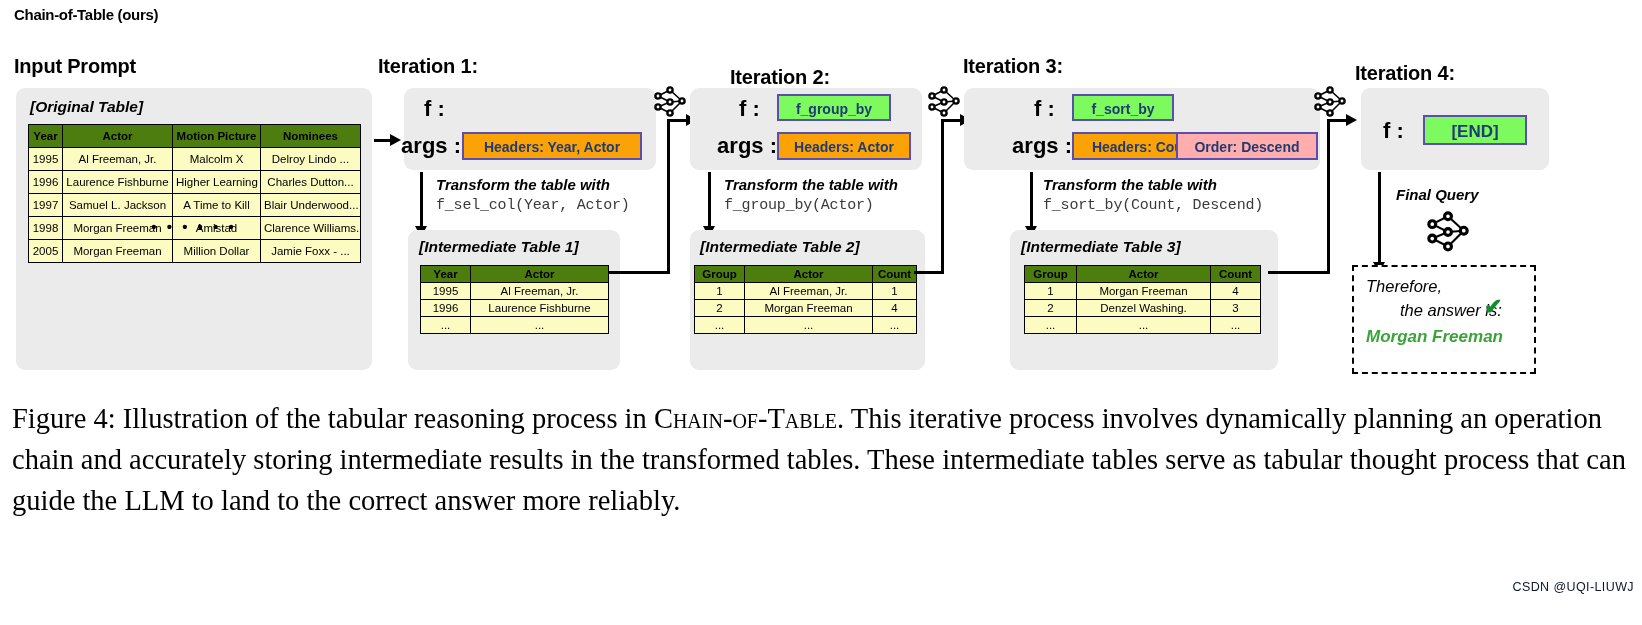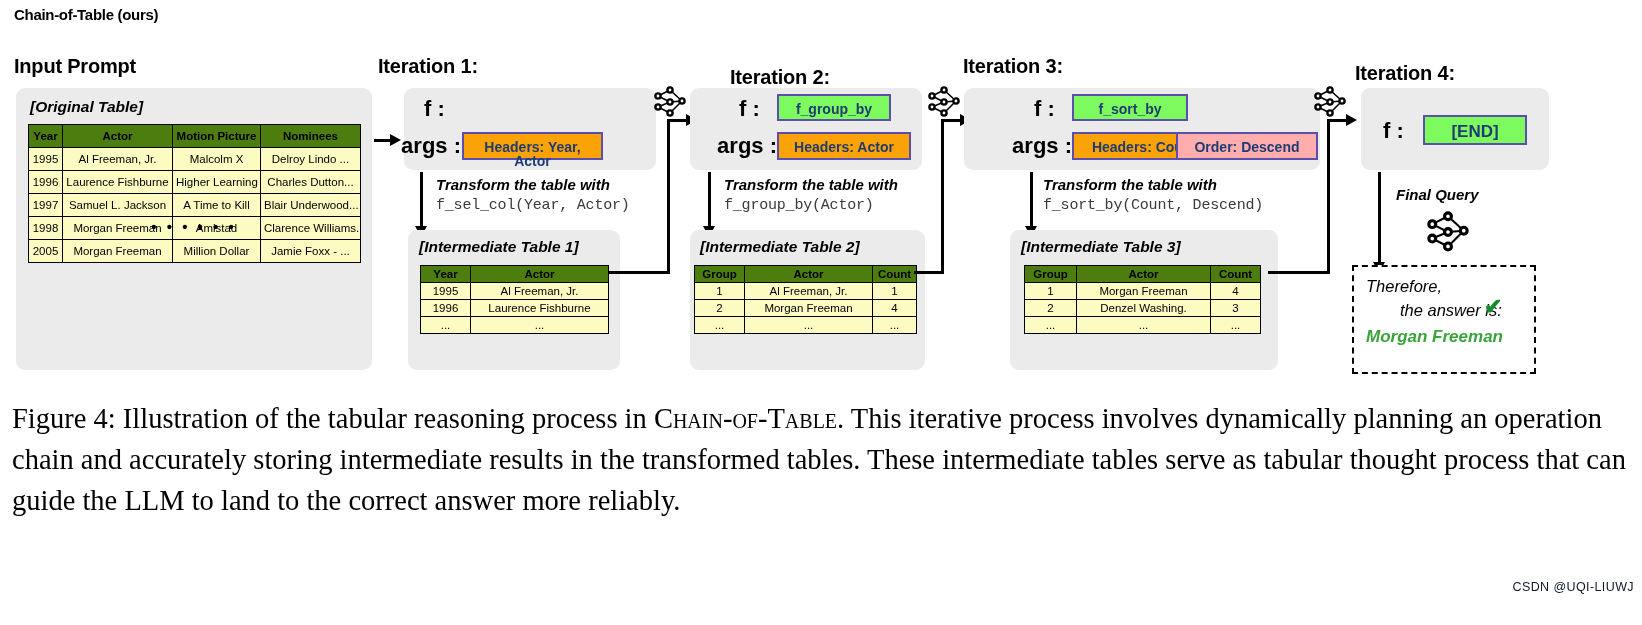--- a/index.html
+++ b/index.html
@@ -247,21 +247,21 @@
   </table>
 
 </div>
 
 <div class="abs hline" style="left:374px; top:139px; width:16px;"></div>
 <div class="abs arrow-right" style="left:390px; top:134px;"></div>
 
 <div class="abs panel" style="left:404px; top:88px; width:252px; height:82px;">
   <div class="abs fa-label" style="left:20px; top:8px;">f :</div>
   <div class="abs fa-label" style="left:-13px; top:45px; width:70px; text-align:right;">args :</div>
-  <div class="abs tagbox tag-orange" style="left:58px; top:44px; width:141px; height:28px;">Headers: Year, Actor</div>
+  <div class="abs tagbox tag-orange" style="left:58px; top:44px; width:180px; height:28px;">Headers: Year, Actor</div>
 </div>
 
 <div class="abs vline" style="left:420px; top:172px; height:56px;"></div>
 <div class="abs arrow-down" style="left:415px; top:226px;"></div>
 <div class="abs transform-italic" style="left:436px; top:176px;">Transform the table with</div>
 <div class="abs transform-mono" style="left:436px; top:197px;">f_sel_col(Year, Actor)</div>
 
 <div class="abs panel" style="left:408px; top:230px; width:212px; height:140px;">
   <div class="abs bracket-label" style="left:11px; top:8px;">[Intermediate Table 1]</div>
   <table class="dtable abs" style="left:12px; top:35px; width:188px;">
@@ -380,21 +380,21 @@
       <circle cx="6" cy="21" r="2.6"></circle>
     <circle cx="18" cy="4" r="2.6"></circle>
       <circle cx="18" cy="16" r="2.6"></circle>
       <circle cx="18" cy="27" r="2.6"></circle>
     <circle cx="30" cy="15" r="2.6"></circle>
   </g>
 </svg>
 
 <div class="abs panel" style="left:964px; top:88px; width:356px; height:82px;">
   <div class="abs fa-label" style="left:70px; top:8px;">f :</div>
-  <div class="abs tagbox tag-green" style="left:108px; top:6px; width:116px; height:27px;">f_sort_by</div>
+  <div class="abs tagbox tag-green" style="left:108px; top:6px; width:102px; height:27px;">f_sort_by</div>
   <div class="abs fa-label" style="left:38px; top:45px; width:70px; text-align:right;">args :</div>
   <div class="abs tagbox tag-orange" style="left:108px; top:44px; width:144px; height:28px;">Headers: Count</div>
   <div class="abs tagbox tag-pink" style="left:212px; top:44px; width:142px; height:28px;">Order: Descend</div>
 </div>
 <div class="abs vline" style="left:1030px; top:172px; height:56px;"></div>
 <div class="abs arrow-down" style="left:1025px; top:226px;"></div>
 <div class="abs transform-italic" style="left:1043px; top:176px;">Transform the table with</div>
 <div class="abs transform-mono" style="left:1043px; top:197px;">f_sort_by(Count, Descend)</div>
 <div class="abs panel" style="left:1010px; top:230px; width:268px; height:140px;">
   <div class="abs bracket-label" style="left:11px; top:8px;">[Intermediate Table 3]</div>

